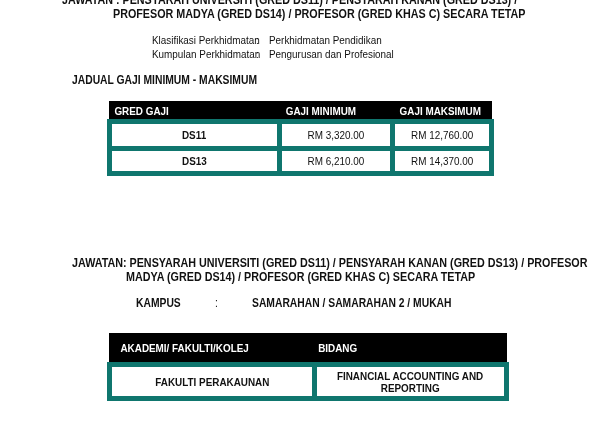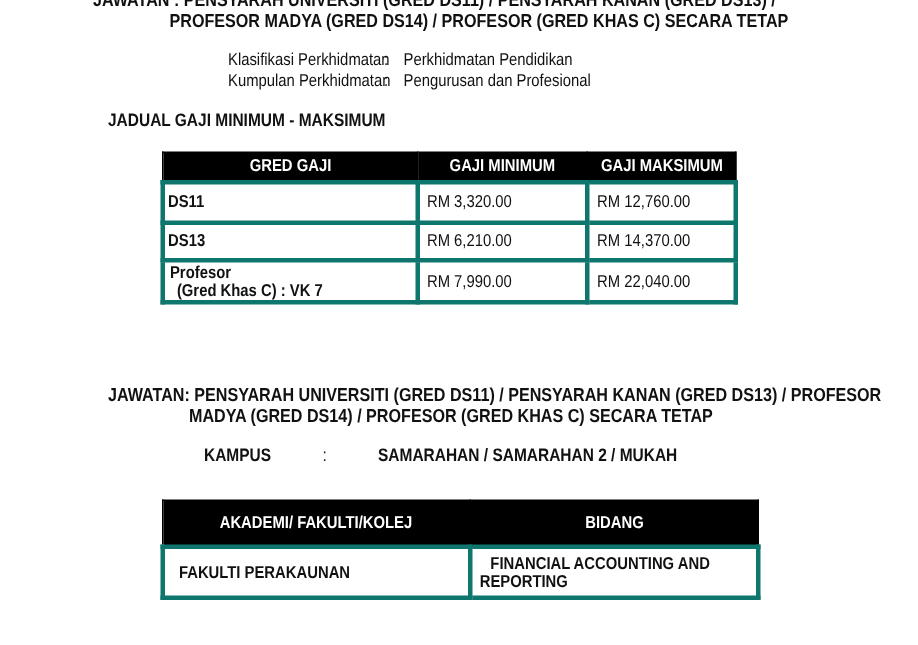--- a/index.html
+++ b/index.html
@@ -8,24 +8,24 @@
     font-family: "Liberation Sans", sans-serif; color: #111;
   }
   .abs { position: absolute; }
   .bold { font-weight: bold; }
   .hdrline { font-size: 12.5px; font-weight: bold; white-space: nowrap; transform: scaleX(0.86); transform-origin: left top; }
   .small { font-size: 11.5px; white-space: nowrap; transform: scaleX(0.86); transform-origin: left top; }
 
   table.grid { position: absolute; border-collapse: collapse; table-layout: fixed; }
   table.grid th {
     background: #000; color: #fff; font-weight: bold; font-size: 11.5px;
-    border: 1px solid #000; padding: 0; text-align: center;
+    border: 1px solid #000; padding: 0; text-align: left;
   }
   table.grid td {
-    border: 3px solid #0f766e; padding: 0; text-align: left; font-size: 11.5px; line-height: 12px;
+    border: 5px solid #0f766e; padding: 0; text-align: center; font-size: 11.5px; line-height: 12px;
   }
   .cellwrap { display: inline-block; transform: scaleX(0.86); white-space: nowrap; }
 </style>
 </head>
 <body>
 
 <div class="abs hdrline" style="left:62px; top:-7px;">JAWATAN : PENSYARAH UNIVERSITI (GRED DS11) / PENSYARAH KANAN (GRED DS13) /</div>
 <div class="abs hdrline" style="left:113px; top:7px;">PROFESOR MADYA (GRED DS14) / PROFESOR (GRED KHAS C) SECARA TETAP</div>
 
 <div class="abs small" style="left:152px; top:34px;">Klasifikasi Perkhidmatan</div>
@@ -52,28 +52,20 @@
   <tr style="height:27px">
     <td><span class="cellwrap bold">DS11</span></td>
     <td><span class="cellwrap">RM 3,320.00</span></td>
     <td><span class="cellwrap">RM 12,760.00</span></td>
   </tr>
   <tr style="height:25px">
     <td><span class="cellwrap bold">DS13</span></td>
     <td><span class="cellwrap">RM 6,210.00</span></td>
     <td><span class="cellwrap">RM 14,370.00</span></td>
   </tr>
-  <tr style="height:28px">
-    <td>
-      <span class="cellwrap bold">Profesor</span><br>
-      <span class="cellwrap bold">(Gred  Khas C) : VK 7</span>
-    </td>
-    <td><span class="cellwrap">RM 7,990.00</span></td>
-    <td><span class="cellwrap">RM 22,040.00</span></td>
-  </tr>
 </tbody>
   </table>
 
 <div class="abs hdrline" style="left:72px; top:256px;">JAWATAN: PENSYARAH UNIVERSITI (GRED DS11) / PENSYARAH KANAN (GRED DS13) / PROFESOR</div>
 <div class="abs hdrline" style="left:126px; top:270px;">MADYA (GRED DS14) / PROFESOR (GRED KHAS C) SECARA TETAP</div>
 
 <div class="abs hdrline" style="left:136px; top:296px; font-size:12px;">KAMPUS</div>
 <div class="abs hdrline" style="left:215px; top:296px; font-size:12px; font-weight:normal;">:</div>
 <div class="abs hdrline" style="left:252px; top:296px; font-size:12px;">SAMARAHAN / SAMARAHAN 2 / MUKAH</div>
 

